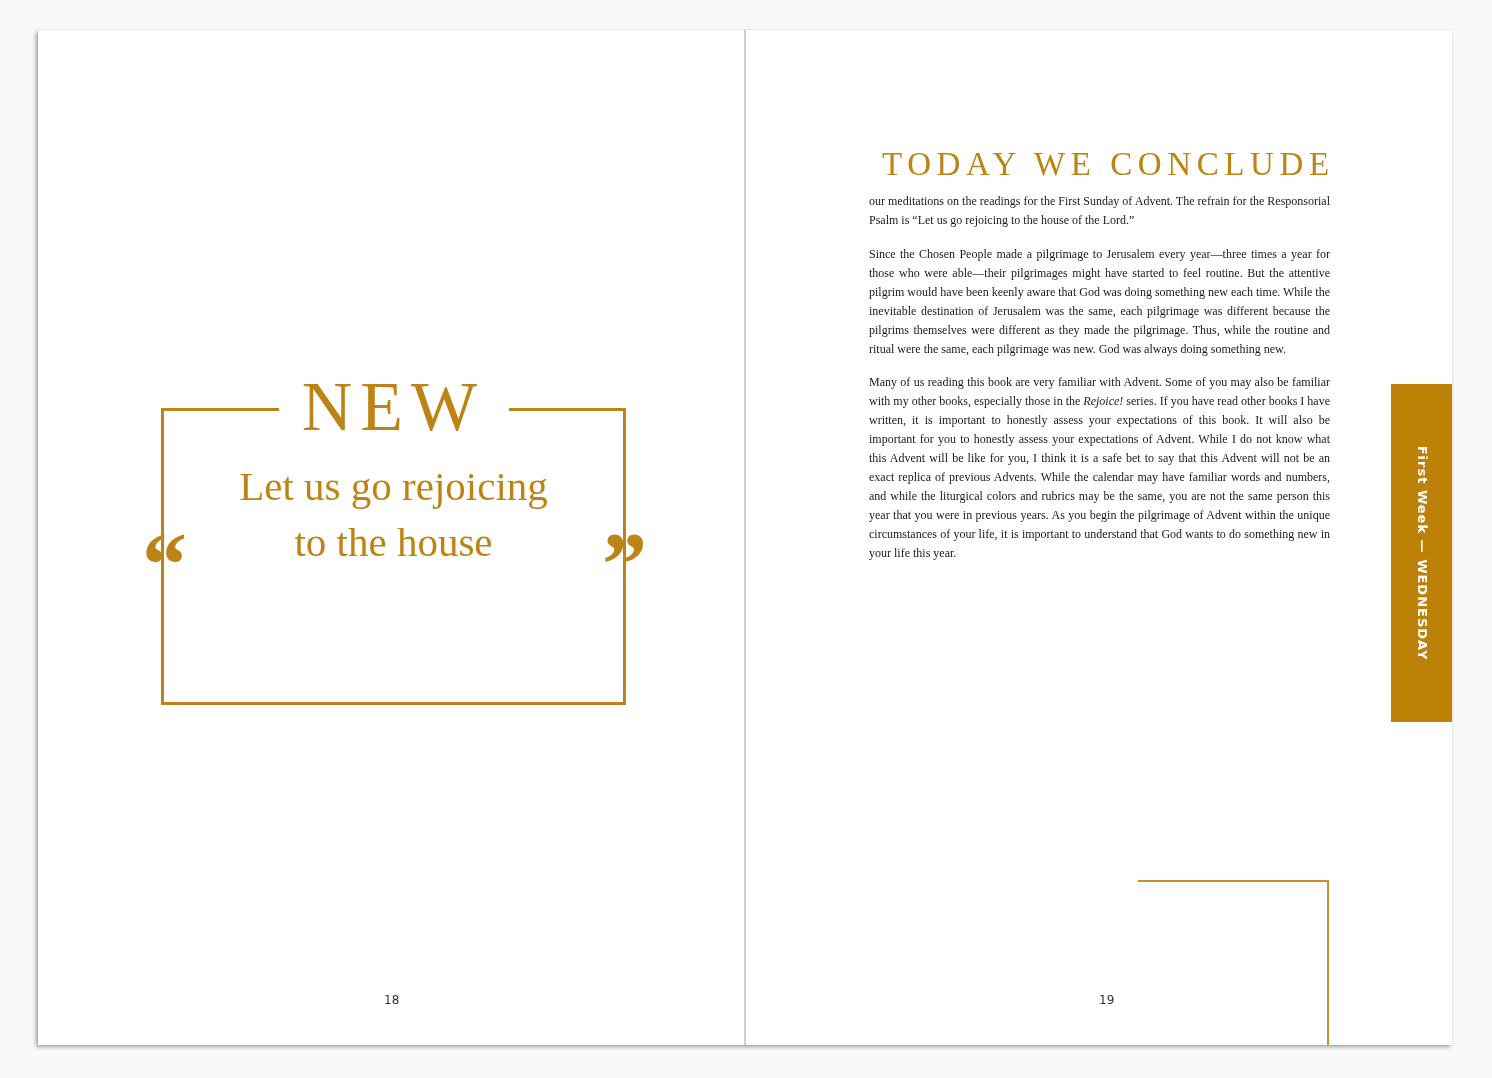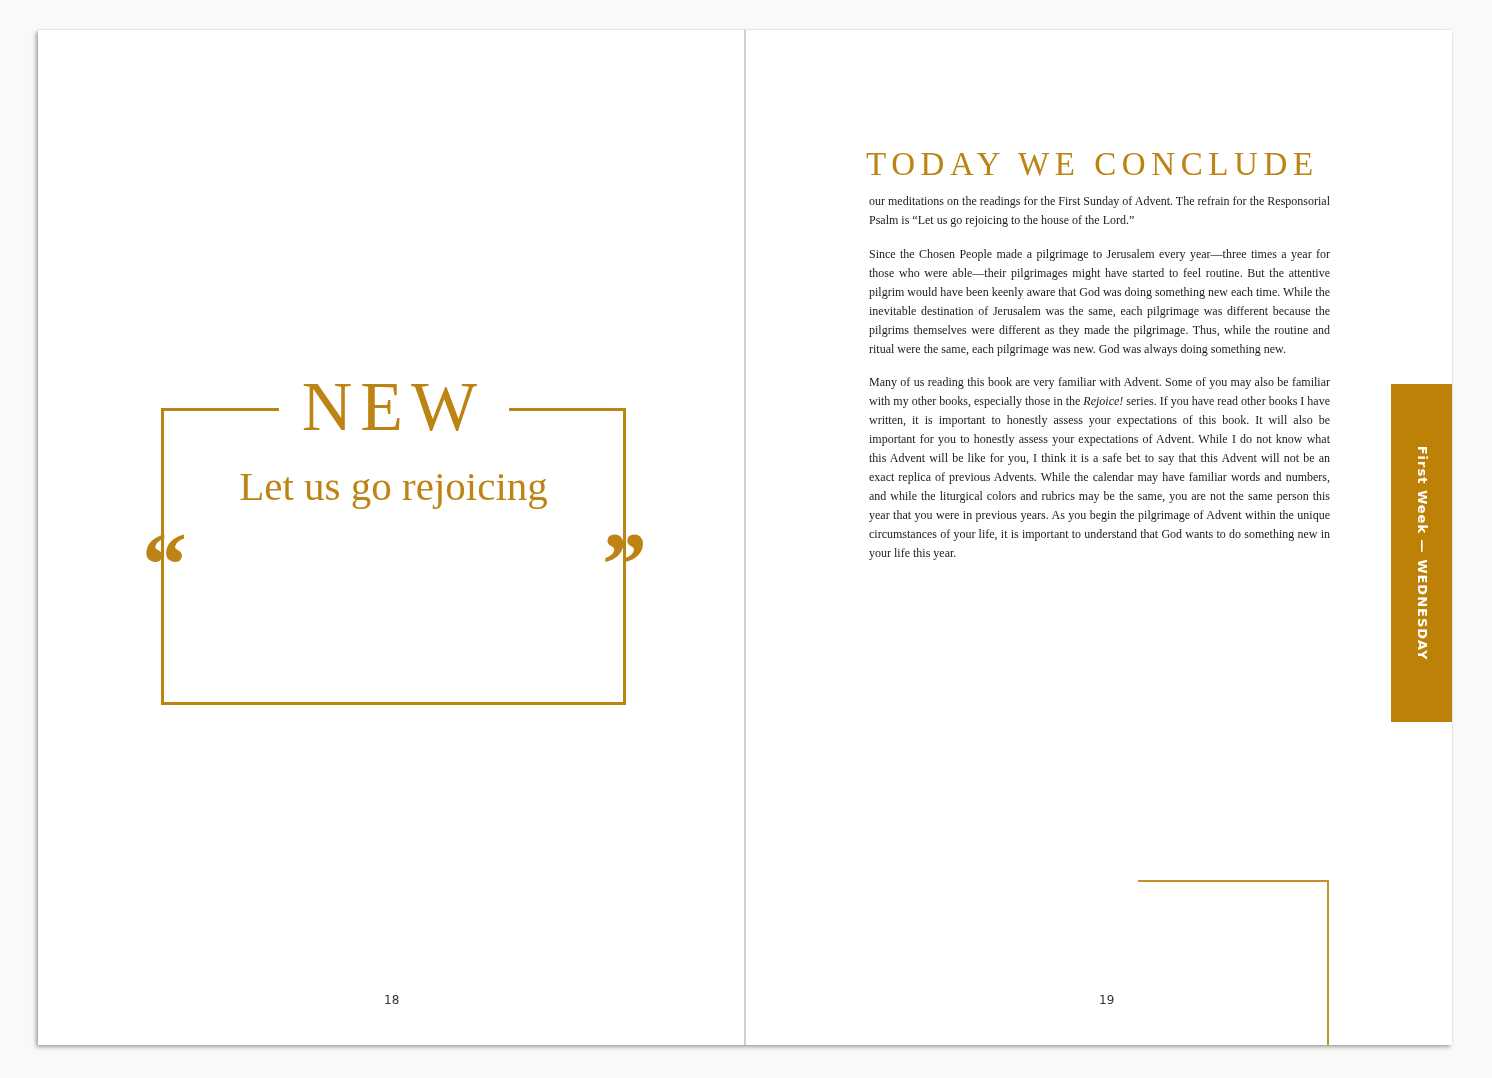--- a/index.html
+++ b/index.html
@@ -83,21 +83,21 @@
     font-family: "DejaVu Sans", sans-serif;
     font-size: 12px;
     color: #333;
   }
   .page-left .page-number { left: 346px; }
   .page-right .page-number { left: 353px; }
 
   
   .chapter-heading {
     position: absolute;
-    left: 120px; top: 114px;
+    left: 136px; top: 114px;
     width: 470px;
     color: #bd8415;
     font-size: 33px;
     letter-spacing: 5.6px;
     white-space: nowrap;
     line-height: 40px;
   }
   .body-text {
     position: absolute;
     left: 123px; top: 162px;
@@ -149,20 +149,21 @@
 
   <div class="page page-left">
     <div class="quote-box">
       <div class="quote-top-left"></div>
       <div class="quote-top-right"></div>
       <div class="quote-title">NEW</div>
       <span class="quote-mark quote-open">“</span>
       <span class="quote-mark quote-close">”</span>
       <div class="quote-text">
         <span class="quote-line">Let us go rejoicing</span>
+        <span class="quote-line">to the house</span>
       </div>
     </div>
     <div class="page-number">18</div>
   </div>
 
   <div class="page page-right">
     <div class="chapter-heading">TODAY WE CONCLUDE</div>
     <div class="body-text">
       <p>our meditations on the readings for the First Sunday of Advent. The refrain for the Responsorial Psalm is “Let us go rejoicing to the house of the Lord.”</p>
       <p>Since the Chosen People made a pilgrimage to Jerusalem every year—three times a year for those who were able—their pilgrimages might have started to feel routine. But the attentive pilgrim would have been keenly aware that God was doing something new each time. While the inevitable destination of Jerusalem was the same, each pilgrimage was different because the pilgrims themselves were different as they made the pilgrimage. Thus, while the routine and ritual were the same, each pilgrimage was new. God was always doing something new.</p>

